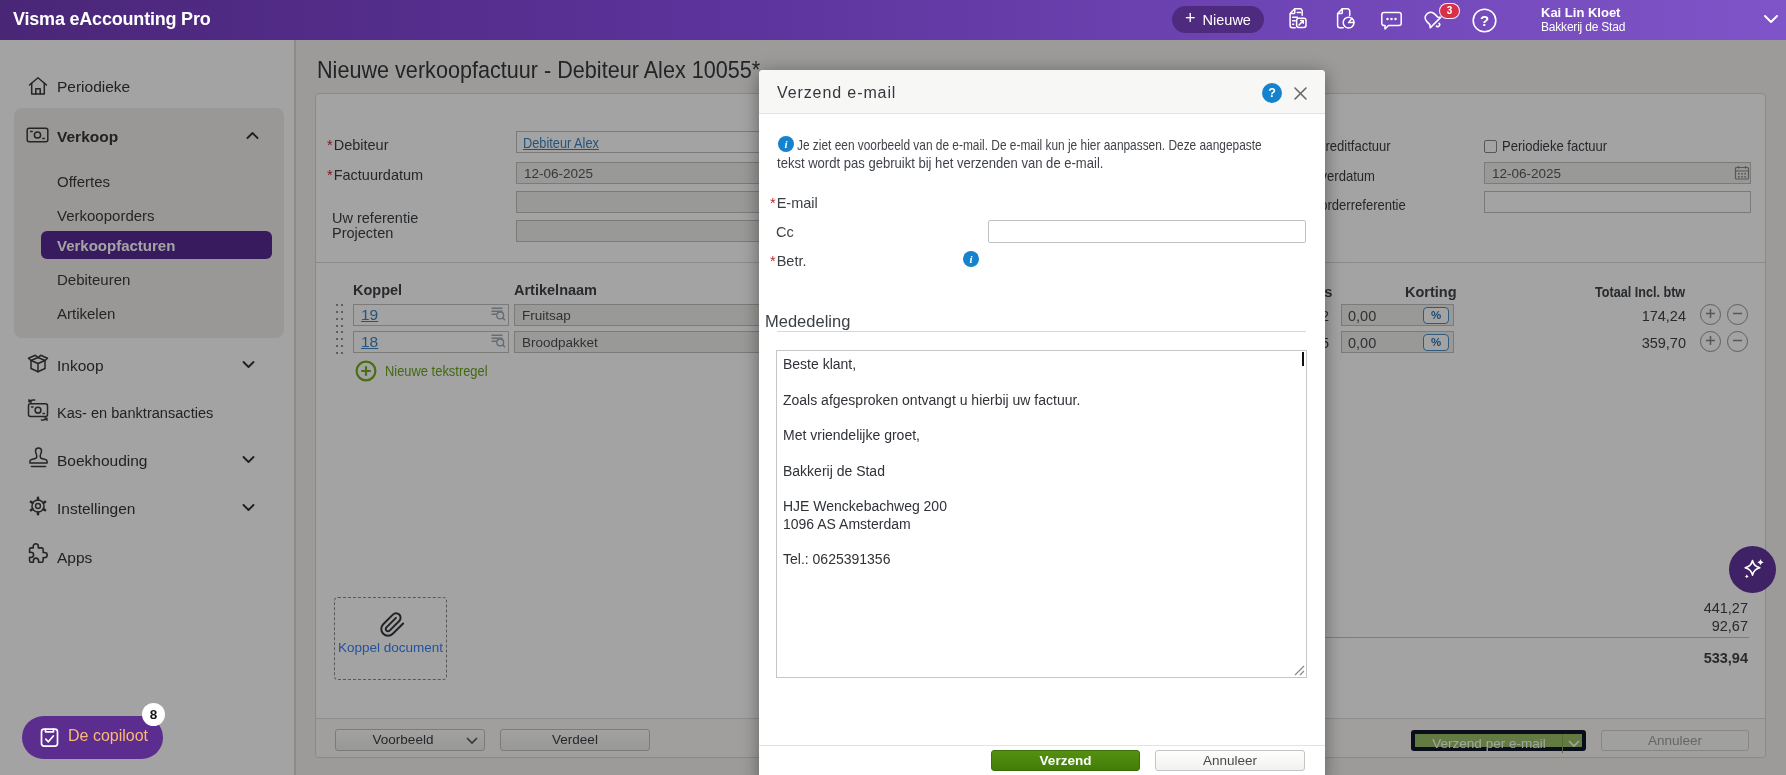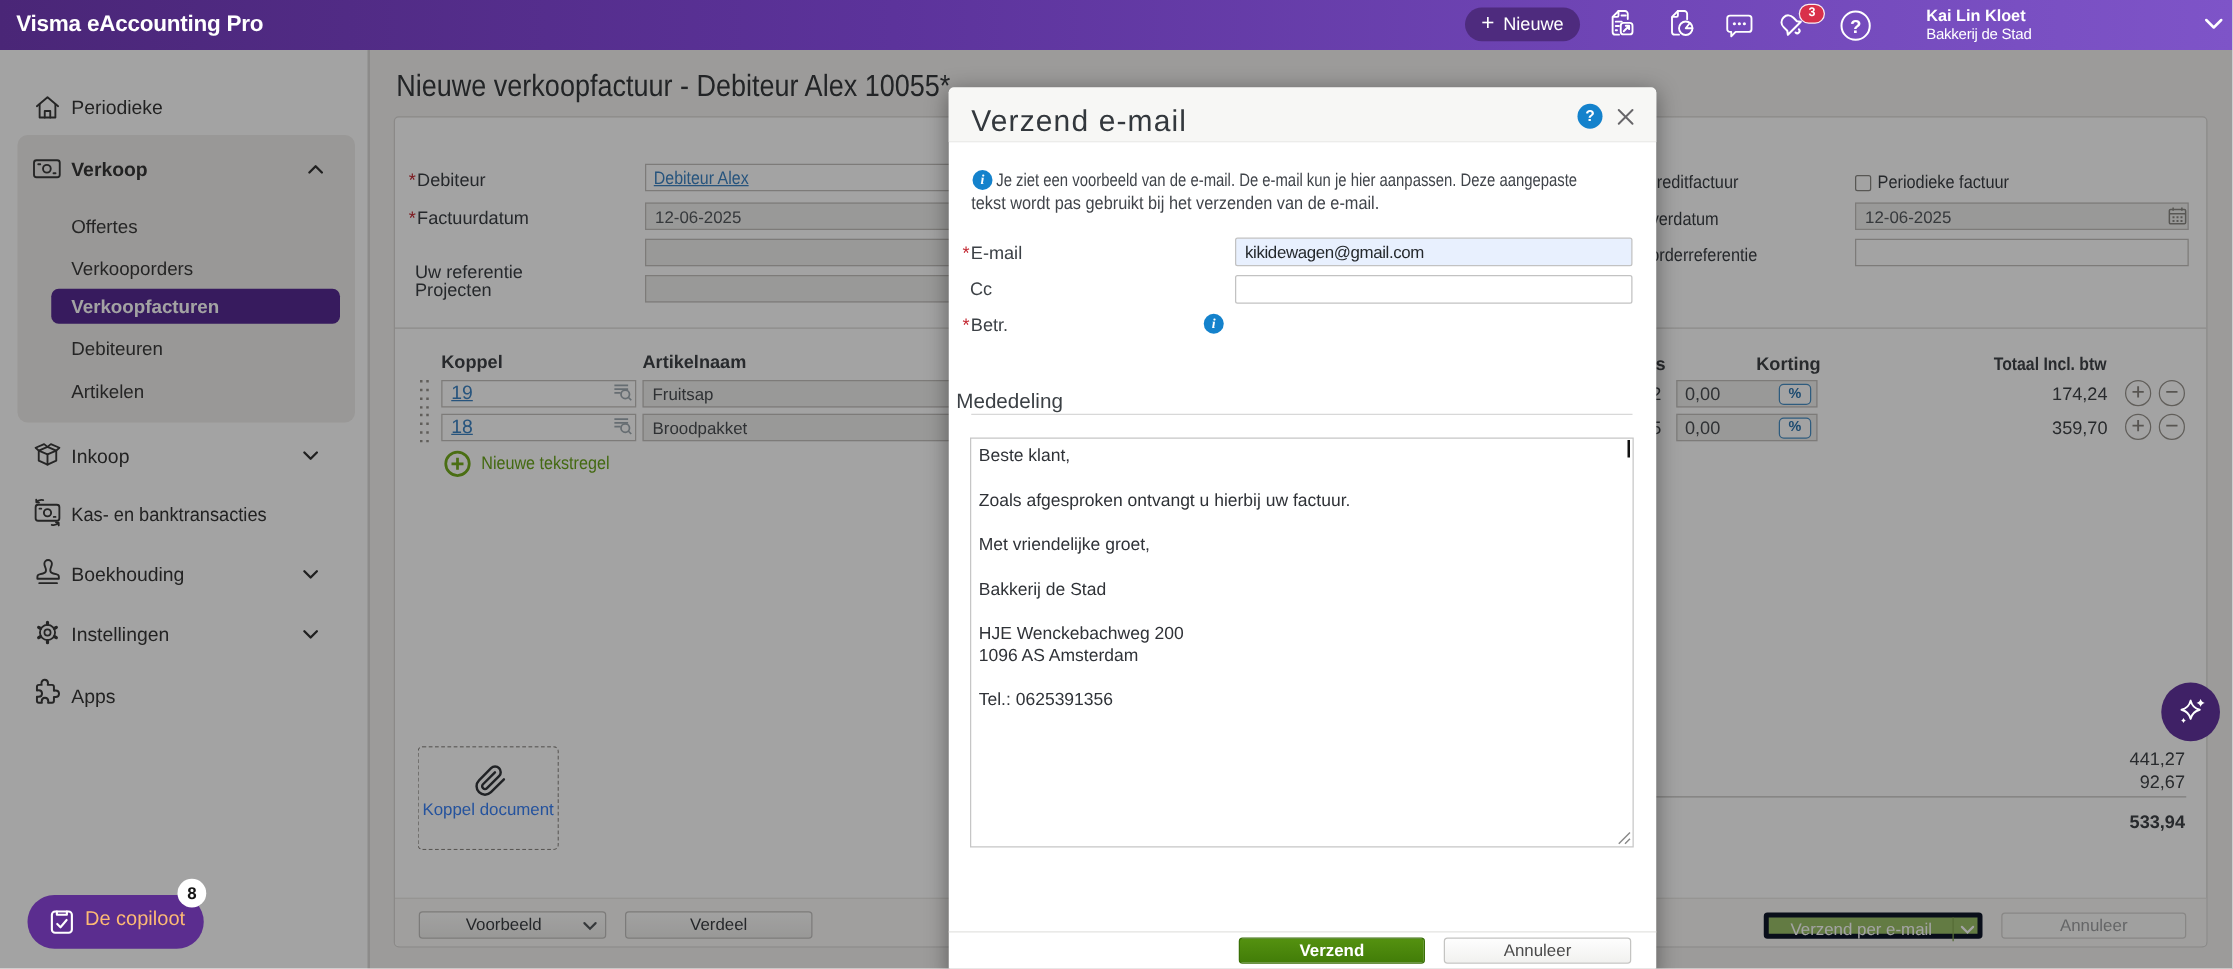--- a/index.html
+++ b/index.html
@@ -48,21 +48,21 @@
     background:linear-gradient(#fdfdfc,#efeeec); font-size:13.5px; color:#3a3e42; text-align:center; line-height:20px; }
 
   
   #overlay { position:absolute; left:0; top:40px; width:1786px; height:735px; background:rgba(0,0,0,0.36); z-index:55; }
 
   
   #modal { position:absolute; left:759px; top:70px; width:566px; height:714px; background:#fff; border-radius:4px;
     box-shadow:0 3px 18px rgba(0,0,0,.4); z-index:70; }
   #modal-head { position:absolute; left:0; top:0; width:566px; height:44px; background:#f7f7f5;
     border-bottom:1px solid #e3e3e1; border-radius:4px 4px 0 0; }
-  #modal-title { position:absolute; left:18px; top:14px; font-size:24px; letter-spacing:0.9px; color:#33383d; }
+  #modal-title { position:absolute; left:18px; top:14px; font-size:16px; letter-spacing:0.9px; color:#33383d; }
   .mlabel { position:absolute; font-size:14.5px; color:#3c4146; }
   .minput { position:absolute; left:229px; width:318px; height:23px; border:1px solid #c2c2c2; border-radius:2px;
     background:#fff; font-size:13.5px; letter-spacing:-0.3px; color:#24282c; padding-left:7px; line-height:21px; }
 
   
   #copiloot { position:absolute; left:22px; top:716px; width:141px; height:43px; border-radius:22px;
     background:#5b2d8f; z-index:60; }
   #copiloot .txt { position:absolute; left:46px; top:11px; color:#fdba74; font-size:16px; white-space:nowrap; }
   #copiloot .badge { position:absolute; left:120px; top:-13px; width:23px; height:23px; border-radius:50%;
     background:#fff; color:#141414; font-size:13.5px; font-weight:700; text-align:center; line-height:23px; }
@@ -354,21 +354,20 @@
       <svg class="abs" style="left:534px;top:16px" width="15" height="15" viewBox="0 0 15 15" stroke="#68676a" stroke-width="1.6" stroke-linecap="round">
           <path d="M2 2 L13 13 M13 2 L2 13"></path>
         </svg>
     </div>
 
     <div class="abs" style="left:19px;top:66px;width:16px;height:16px;border-radius:50%;background:#1482cc;color:#fff;font-size:11px;font-weight:700;font-style:italic;text-align:center;line-height:16px;font-family:'Liberation Serif',serif">i</div>
     <div class="abs" style="left:38px;top:67px;font-size:14.5px;color:#40444a;white-space:nowrap;transform:scaleX(0.82);transform-origin:0 0">Je ziet een voorbeeld van de e-mail. De e-mail kun je hier aanpassen. Deze aangepaste</div>
     <div class="abs" style="left:18px;top:85px;font-size:14.5px;color:#40444a;white-space:nowrap;transform:scaleX(0.9);transform-origin:0 0">tekst wordt pas gebruikt bij het verzenden van de e-mail.</div>
 
     <span class="mlabel req" style="left:11px;top:125px">E-mail</span>
-    <div class="minput" style="top:120px;background:#e8f0fe">kikidewagen@gmail.com</div>
     <span class="mlabel" style="left:17px;top:154px">Cc</span>
     <div class="minput" style="top:150px"></div>
     <span class="mlabel req" style="left:11px;top:183px">Betr.</span>
     <div class="abs" style="left:204px;top:181px;width:16px;height:16px;border-radius:50%;background:#1482cc;color:#fff;font-size:11px;font-weight:700;font-style:italic;text-align:center;line-height:16px;font-family:'Liberation Serif',serif">i</div>
 
     <div class="abs" style="left:6px;top:242px;font-size:16.5px;color:#3b4045">Mededeling</div>
     <div class="abs" style="left:18px;top:261px;width:529px;height:1px;background:#d8d8d8"></div>
     <div class="abs" style="left:17px;top:280px;width:531px;height:328px;border:1px solid #c6c6c6;background:#fff;font-size:14px;color:#2f3237;line-height:17.75px;padding:5px 6px">Beste klant,<br><br>Zoals afgesproken ontvangt u hierbij uw factuur.<br><br>Met vriendelijke groet,<br><br>Bakkerij de Stad<br><br>HJE Wenckebachweg 200<br>1096 AS Amsterdam<br><br>Tel.: 0625391356</div>
     <div class="abs" style="left:543px;top:282px;width:1.5px;height:14px;background:#111"></div>
     <svg class="abs" style="left:534px;top:594px" width="12" height="12" viewBox="0 0 12 12" stroke="#8a8a8a" stroke-width="1.2">

